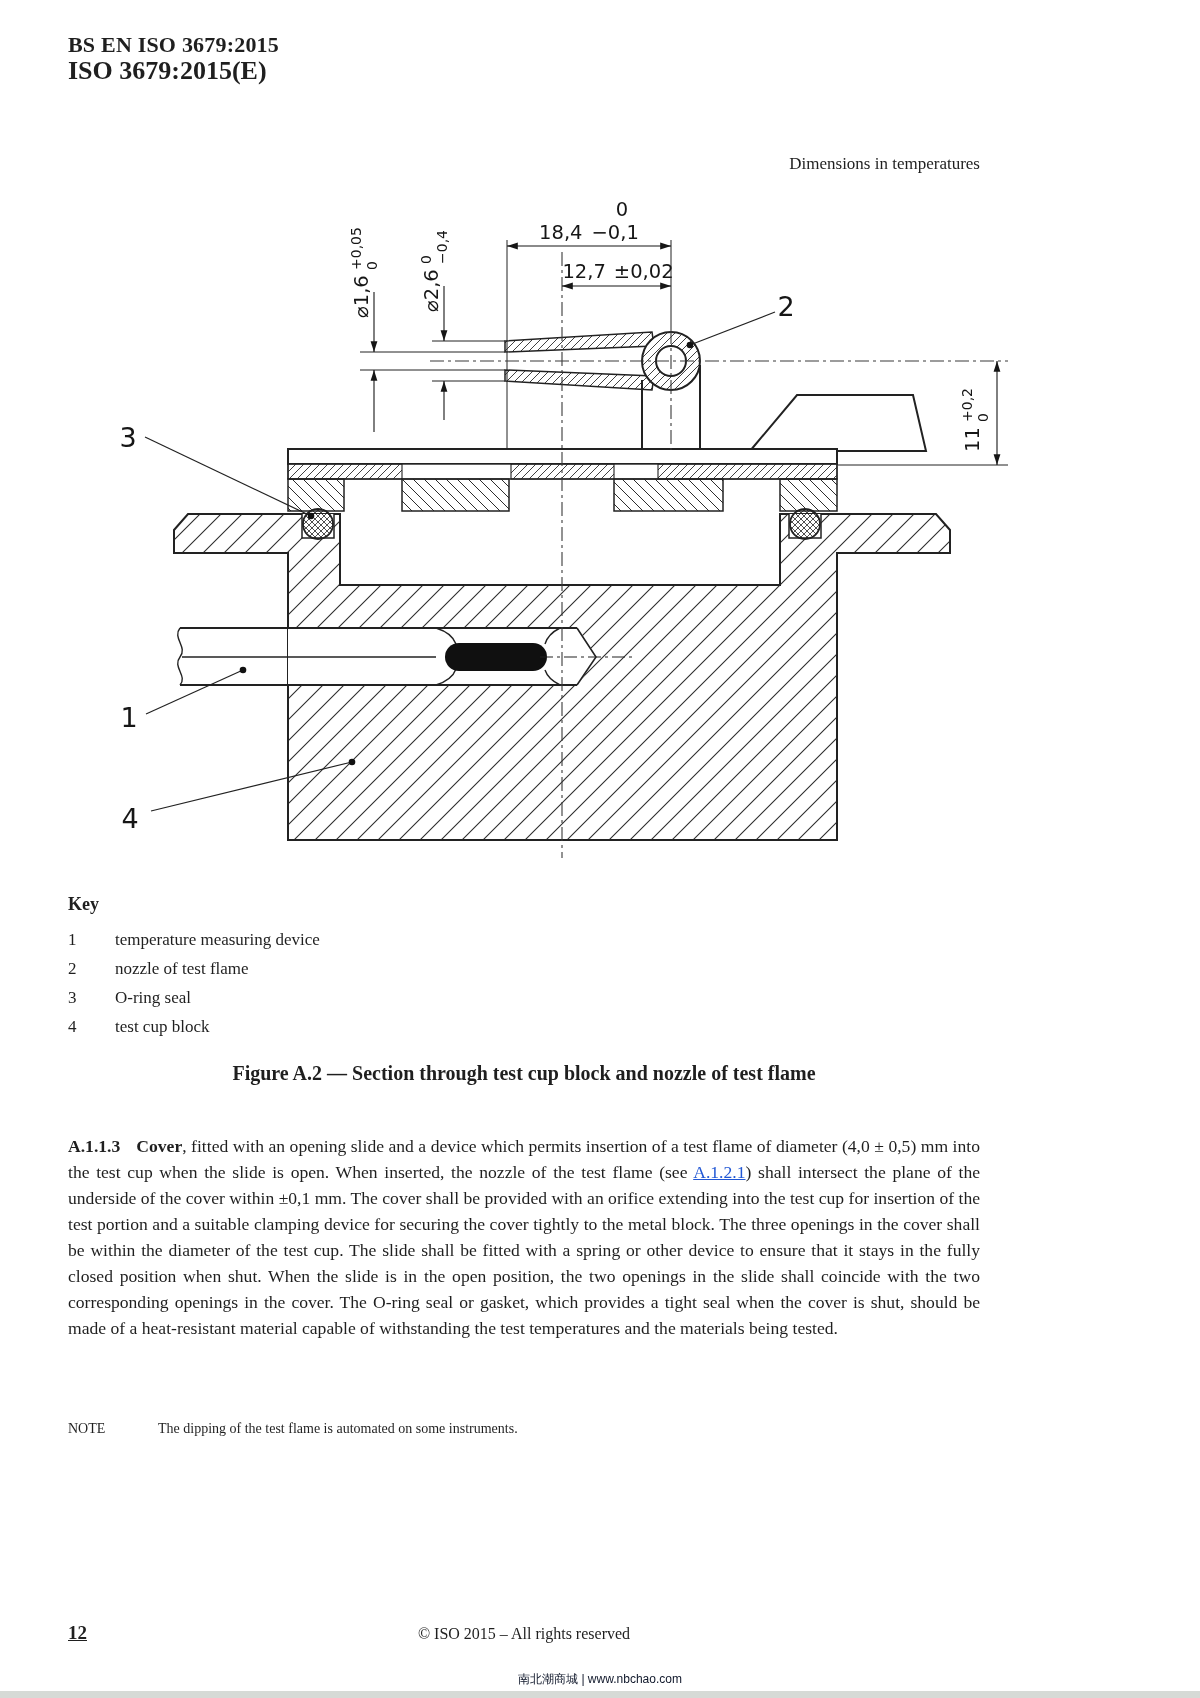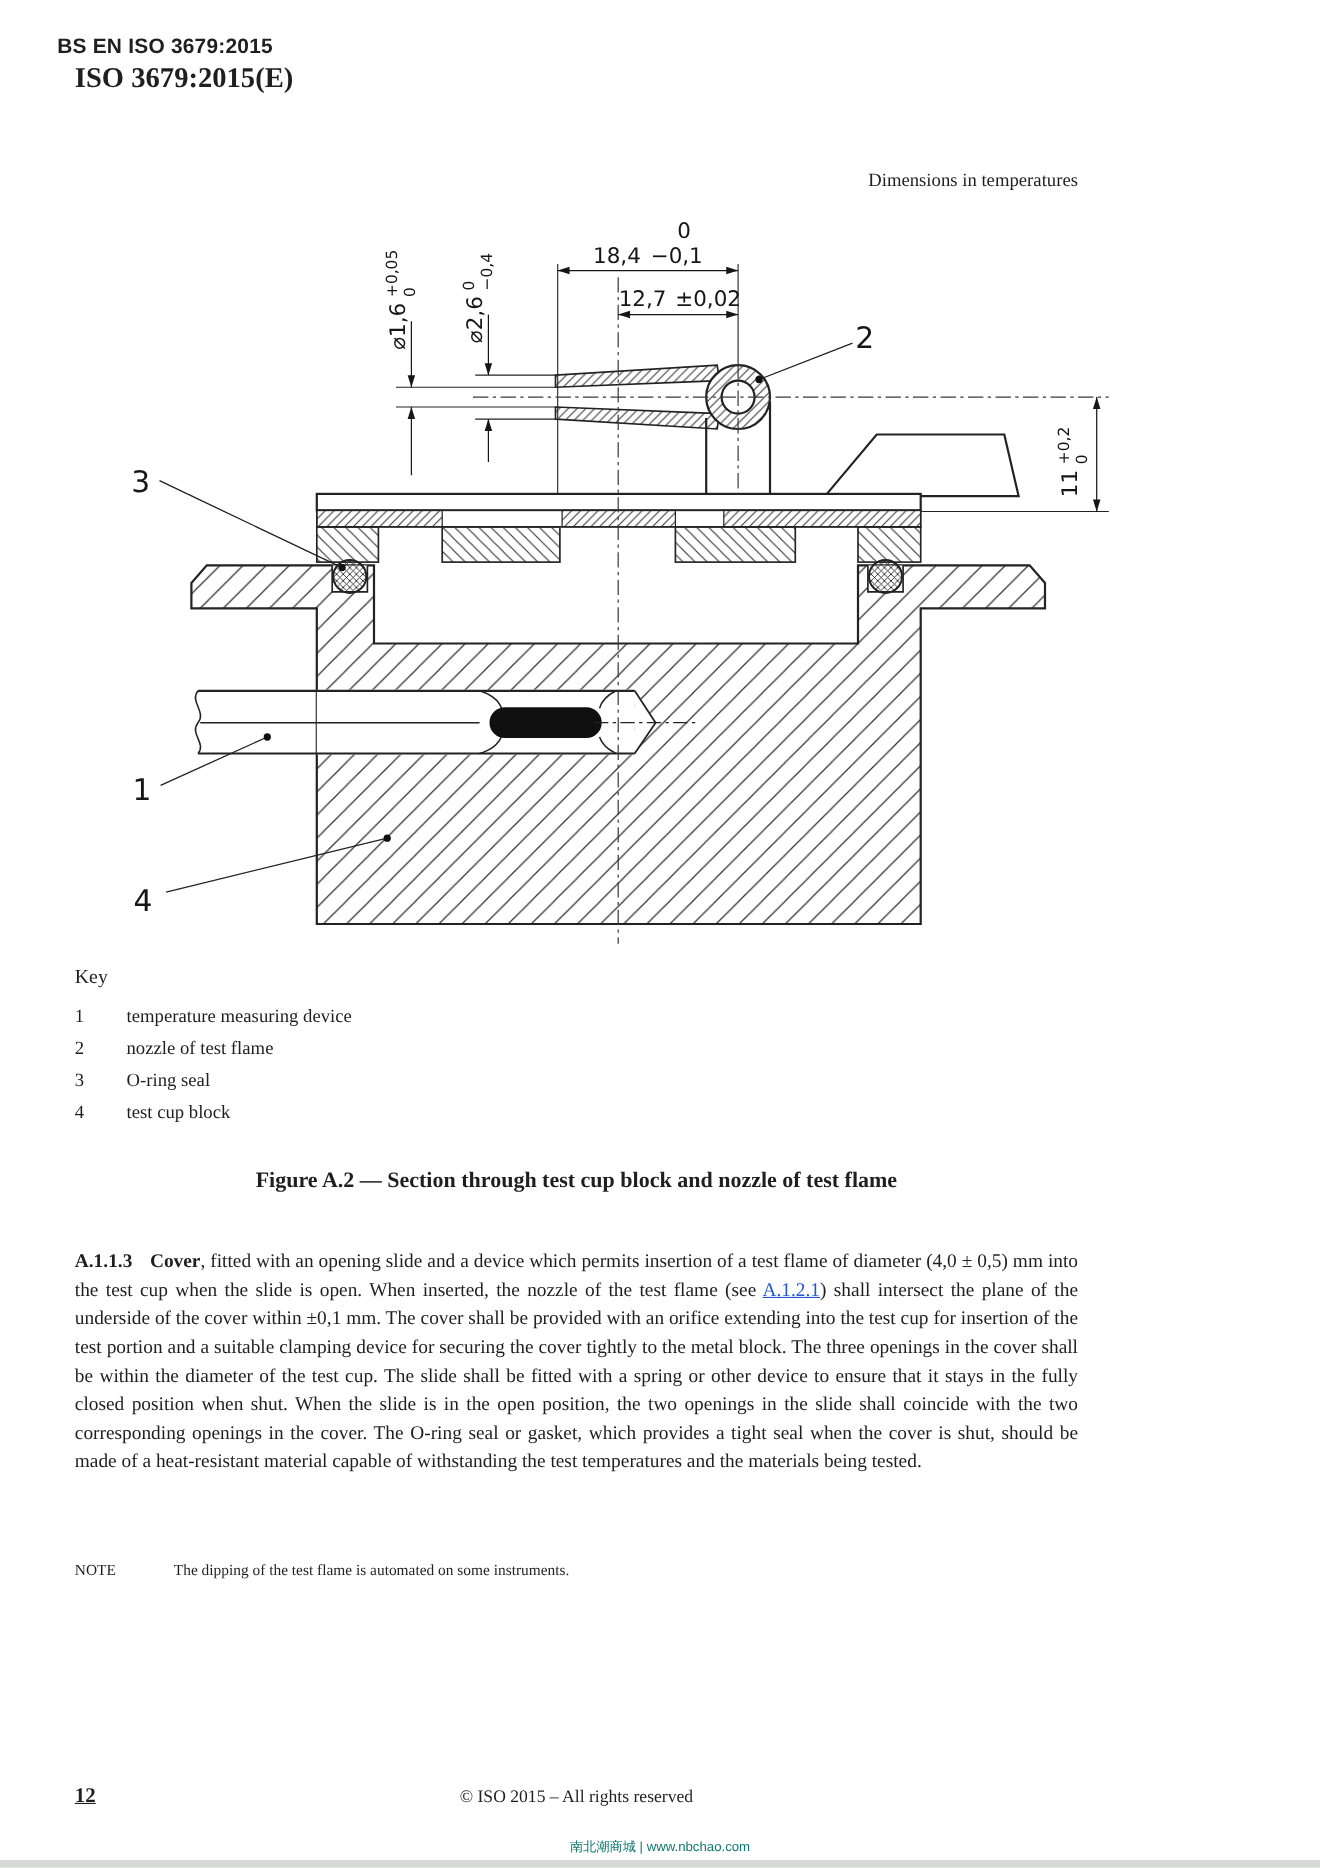--- a/index.html
+++ b/index.html
@@ -1,38 +1,38 @@
 <!DOCTYPE html>
 <html><head>
 <meta charset="utf-8">
 <style>
   html,body{margin:0;padding:0;background:#ffffff;}
   body{width:1200px;height:1698px;position:relative;font-family:"Liberation Serif",serif;color:#1f1f1f;overflow:hidden;}
   .abs{position:absolute;}
   
-  .hdr1{left:52px;top:32px;font-family:Liberation Sans, sans-serif;font-size:19px;font-weight:600;letter-spacing:.2px;}
+  .hdr1{left:68px;top:32px;font-family:Liberation Serif, serif;font-size:22px;font-weight:600;letter-spacing:.2px;}
   .hdr2{left:68px;top:56px;font-size:26px;font-weight:bold;}
   .dimnote{top:154px;left:68px;width:912px;text-align:right;font-size:17px;}
   
   .keyblock{left:68px;top:878px;width:600px;}
-  .keyhead{font-size:18px;font-weight:normal;margin:0 0 10px 0;}
+  .keyhead{font-size:18px;font-weight:bold;margin:16px 0 10px 0;}
   .keyrow{display:flex;font-size:17px;height:29px;align-items:center;}
   .keynum{width:47px;}
   
   .caption{left:68px;top:1062px;width:912px;text-align:center;font-size:20px;font-weight:bold;}
   
   .para{left:68px;top:1133px;width:912px;font-size:17.6px;line-height:26px;text-align:justify;margin:0;}
   .para b.term{margin-left:16px;}
   .para a{color:#2157d4;text-decoration:underline;cursor:pointer;}
   .note{left:68px;top:1421px;width:912px;font-size:14px;}
   .notelabel{display:inline-block;width:90px;}
   
   .pgnum{left:68px;top:1622px;font-size:19px;font-weight:bold;text-decoration:underline;}
   .copyright{left:68px;top:1625px;width:912px;text-align:center;font-size:16px;}
-  .watermark{left:0;top:1671px;width:1200px;text-align:center;font-family:"Liberation Sans",sans-serif;font-size:12px;color:#0f766e;}
+  .watermark{left:0;top:1671px;width:1200px;text-align:center;font-family:"Liberation Sans",sans-serif;font-size:12px;color:#0f172a;}
   .botbar{left:0;bottom:0;width:1200px;height:7px;background:#d6dad6;}
   
   svg{position:absolute;left:0;top:150px;}
   svg .dim{font-family:"DejaVu Sans",sans-serif;font-size:19.5px;fill:#161616;}
   svg .dimsm{font-family:"DejaVu Sans",sans-serif;font-size:14px;fill:#161616;}
   svg .callout{font-family:"DejaVu Sans",sans-serif;font-size:27px;fill:#161616;}
   svg line,svg path,svg rect,svg circle,svg polygon{vector-effect:none;}
 </style>
 </head>
 <body>

